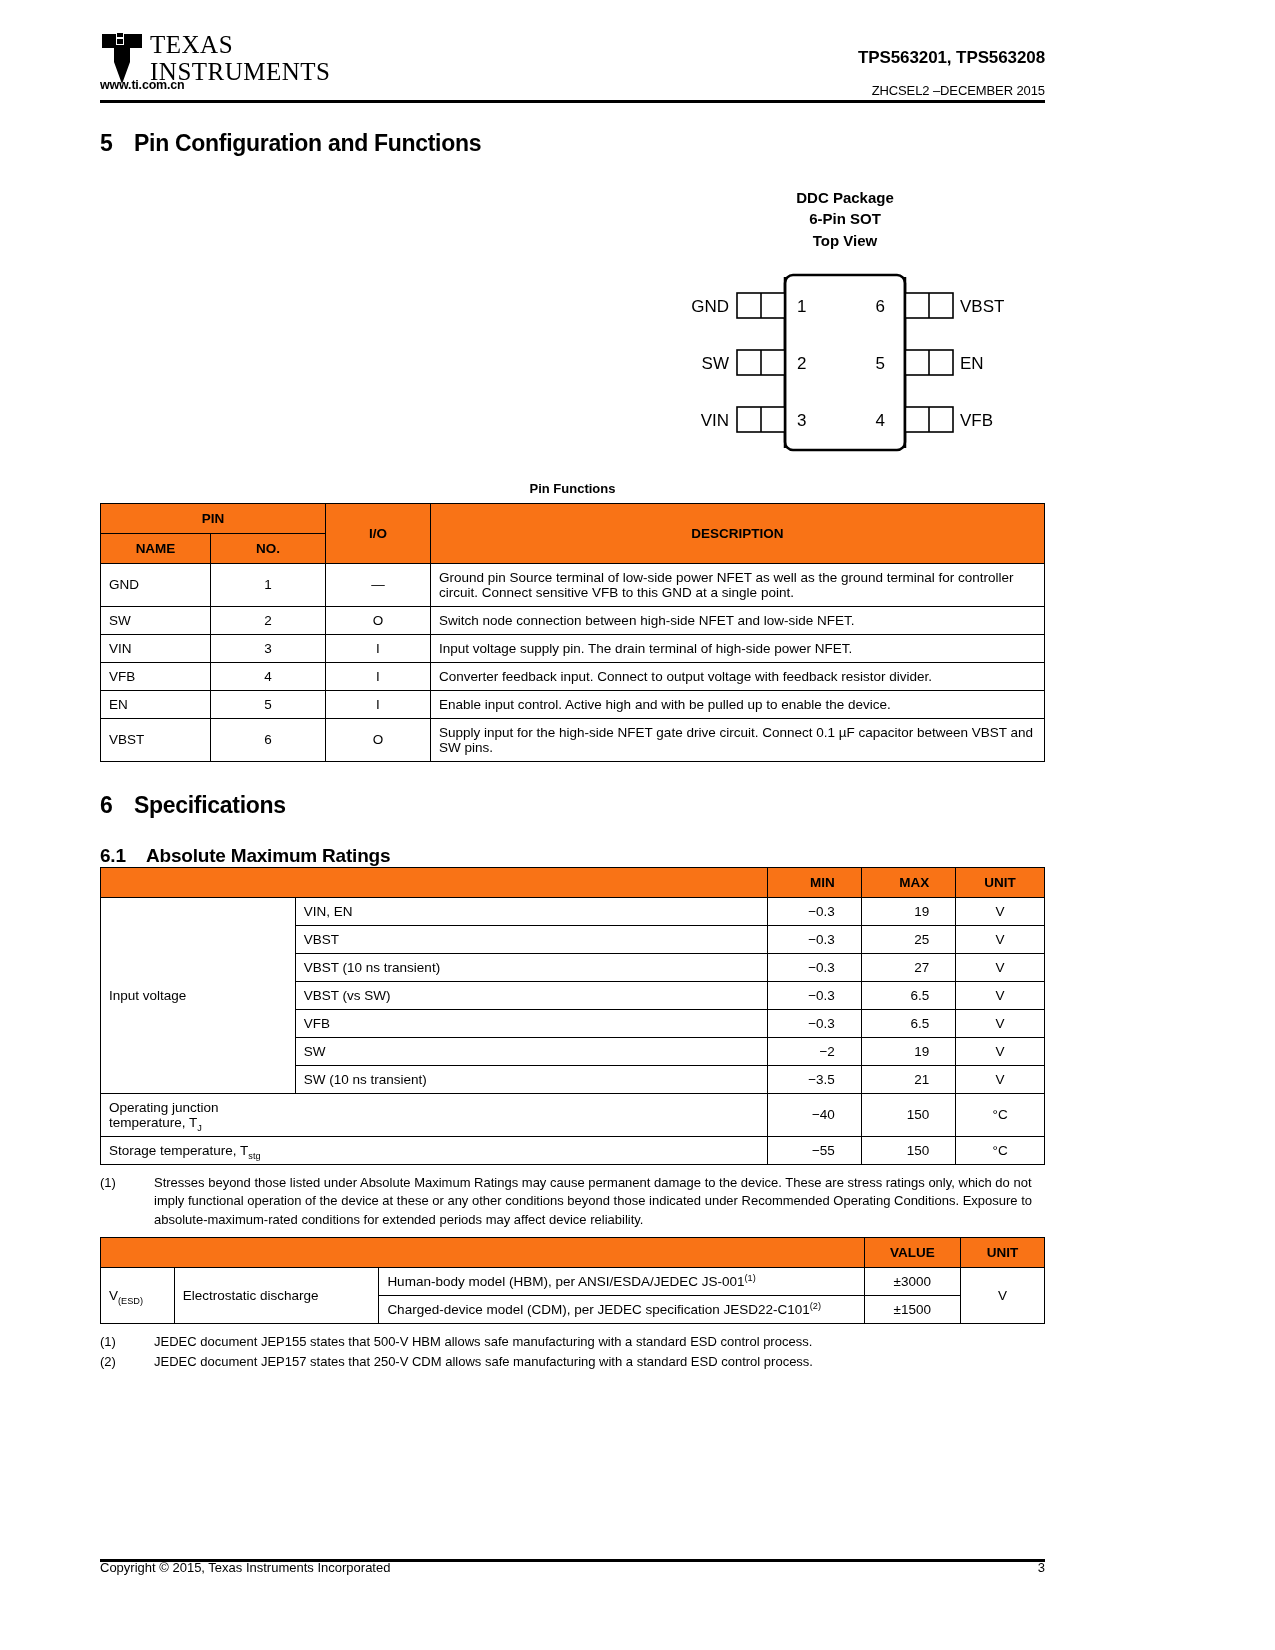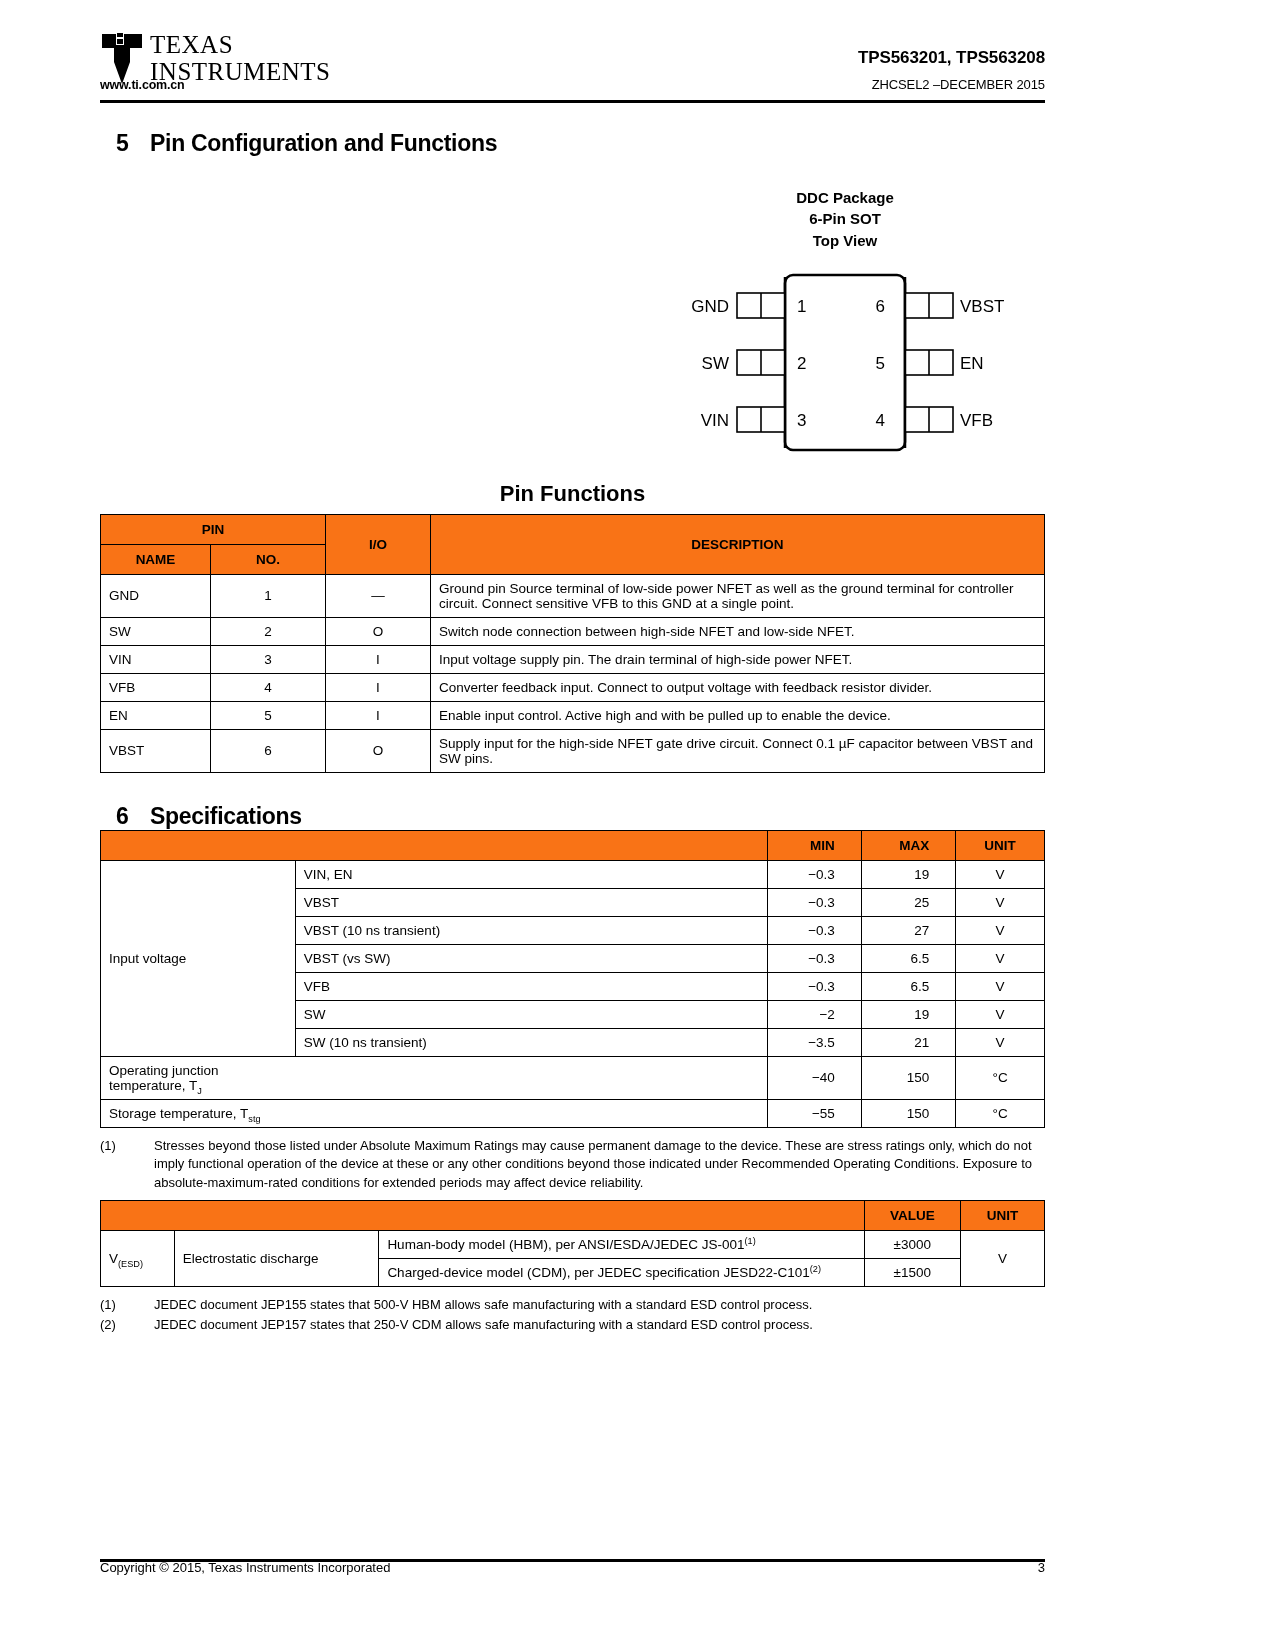--- a/index.html
+++ b/index.html
@@ -66,36 +66,36 @@
     top: 48px;
     text-align: right;
   }
   .hdr-parts {
     font-size: 17px;
     font-weight: bold;
     letter-spacing: -0.1px;
   }
   .hdr-doc {
     font-size: 13px;
-    margin-top: 9px;
+    margin-top: 15px;
     letter-spacing: -0.1px;
   }
   .hdr-rule {
     position: absolute;
     left: 0; right: 0;
     top: 100px;
     height: 3px;
     background: #000;
   }
 
   
   h1.sect {
     font-size: 23px;
     font-weight: bold;
-    margin: 30px 0 0 16px;
+    margin: 30px 0 0 0;
     letter-spacing: -0.3px;
   }
   h1.sect .num { display:inline-block; width: 34px; }
   h2.subsect {
     font-size: 19px;
     font-weight: bold;
     margin: 26px 0 0 0;
     letter-spacing: -0.2px;
   }
   h2.subsect .num { display:inline-block; width: 46px; }
@@ -119,21 +119,21 @@
     font-weight: bold;
     line-height: 1.42;
   }
   .pkg-diagram {
     margin: 14px auto 0 auto;
     display: block;
   }
 
   .table-caption {
     text-align: center;
-    font-size: 22px;
+    font-size: 13px;
     font-weight: bold;
     margin: 16px 0 7px 0;
   }
 
   
   table.dt {
     width: 100%;
     border-collapse: collapse;
     font-size: 13.5px;
   }
@@ -356,20 +356,23 @@
         <td class="c">O</td>
         <td>Supply input for the high-side NFET gate drive circuit. Connect 0.1 µF capacitor between VBST and SW pins.</td>
       </tr>
     </tbody>
   </table>
 
   <h1 class="sect">
     <span class="num">6</span><span>Specifications</span>
   </h1>
 
+  <h2 class="subsect">
+    <span class="num">6.1</span><span>Absolute Maximum Ratings</span>
+  </h2>
 
 
   <table class="dt tbl-amr">
     <colgroup>
         <col class="c-lbl">
         <col class="c-sub">
         <col class="c-min">
         <col class="c-max">
         <col class="c-unit">
       </colgroup>

